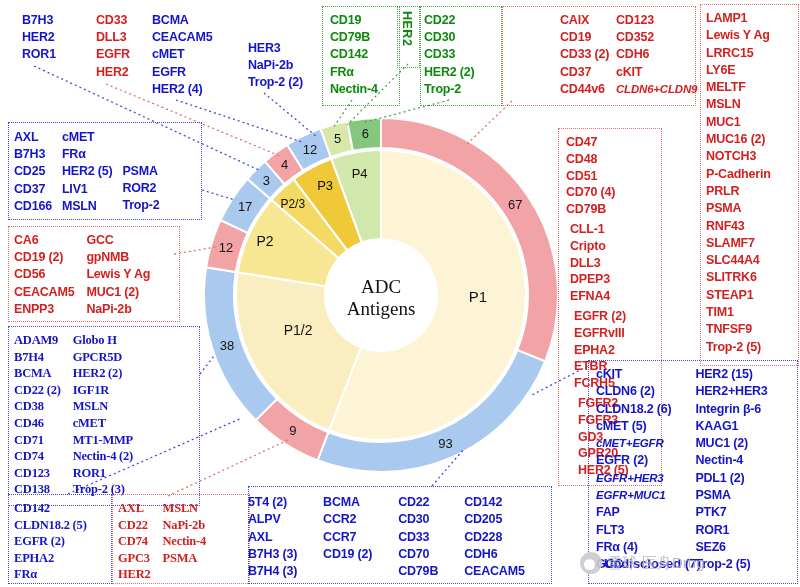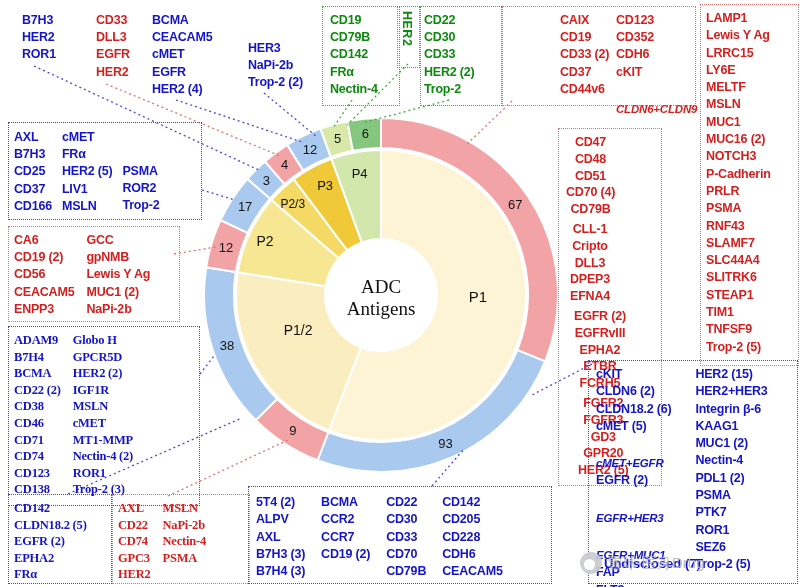--- a/index.html
+++ b/index.html
@@ -8,26 +8,26 @@
   #chart-svg text{font-family:"Liberation Sans",sans-serif;}
   #chart-svg text.serif{font-family:"Liberation Serif",serif;}
   .box{position:absolute;z-index:2;border:1px dotted;}
   .b-blue{border-color:#4444d0;}
   .b-red{border-color:#df7070;}
   .b-green{border-color:#44a844;}
   .grp{position:absolute;z-index:3;display:flex;align-items:flex-start;gap:12px;}
   .col{display:flex;flex-direction:column;}
   .ag-item{font-size:12.5px;font-weight:700;line-height:17.2px;letter-spacing:-0.2px;white-space:nowrap;}
   .lh166 .ag-item{line-height:16.6px;font-family:Liberation Serif, serif;}
-  .lh168 .ag-item{line-height:16.8px;text-align:center;}
+  .lh168 .ag-item{line-height:16.8px;}
   .lh173 .ag-item{line-height:17.3px;}
   .c-blue{color:#1414c8;justify-content:center;}
   .c-red{color:#d41f1f;}
   .c-green{color:#0c8a0c;}
-  .ag-item.it{font-style:italic;font-size:11.5px;margin-top:20px;}
+  .ag-item.it{font-style:italic;font-size:11.5px;}
   .ag-vert{position:absolute;z-index:3;writing-mode:vertical-rl;font-size:12.5px;font-weight:700;color:#0c8a0c;letter-spacing:0.5px;}
   #undisclosed{position:absolute;z-index:3;left:604px;top:556px;font-size:13px;font-weight:700;color:#1414c8;white-space:nowrap;}
   #watermark{position:absolute;z-index:5;left:580px;top:552px;display:flex;align-items:center;gap:5px;opacity:0.92;}
   #wm-logo{width:22px;height:22px;border-radius:50%;background:#c9ccd0;position:relative;flex:0 0 auto;}
   #wm-logo::after{content:"";position:absolute;left:4px;top:7px;width:11px;height:11px;border-radius:50%;background:#fff;}
   #wm-text{font-size:15px;color:#b3b7bb;white-space:nowrap;}
 </style>
 </head>
 <body>
 
@@ -320,21 +320,21 @@
         <div class="ag-item">HER2</div>
       </div>
     <div class="col">
         <div class="ag-item">MSLN</div>
         <div class="ag-item">NaPi-2b</div>
         <div class="ag-item">Nectin-4</div>
         <div class="ag-item">PSMA</div>
       </div>
   </div>
 
-  <div class="grp c-blue lh173" style="left:256px;top:494px;gap:16px">
+  <div class="grp c-blue lh173" style="left:248px;top:494px;gap:26px">
     <div class="col">
         <div class="ag-item">5T4 (2)</div>
         <div class="ag-item">ALPV</div>
         <div class="ag-item">AXL</div>
         <div class="ag-item">B7H3 (3)</div>
         <div class="ag-item">B7H4 (3)</div>
       </div>
     <div class="col">
         <div class="ag-item">BCMA</div>
         <div class="ag-item">CCR2</div>

